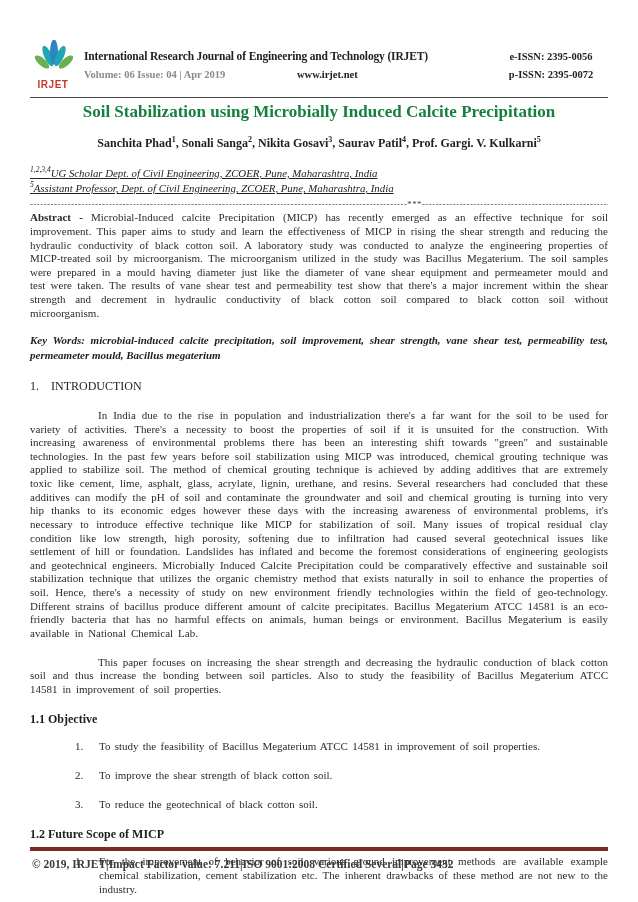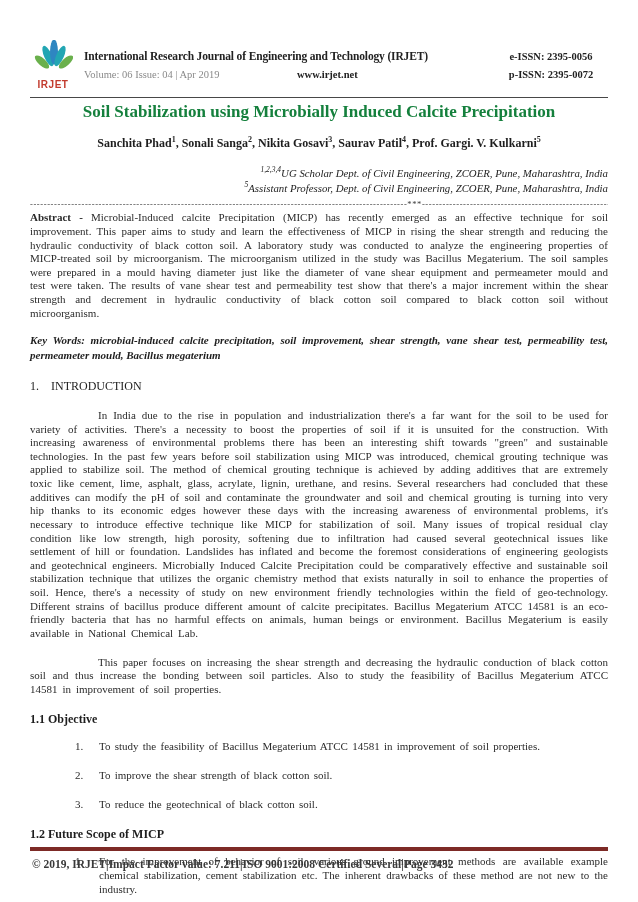--- a/index.html
+++ b/index.html
@@ -29,37 +29,37 @@
     font-size: 10px; font-weight: bold; letter-spacing: 0.5px;
     color: #c23b2e; margin-top: -3px;
   }
   .header-mid { flex: 1 1 auto; min-width: 0; }
   .journal-title {
     font-size: 11.5px; font-weight: bold; color: #222;
     white-space: nowrap; letter-spacing: -0.15px;
     margin-bottom: 7px;
   }
   .header-row2 { display: flex; align-items: baseline; }
-  .volume { font-size: 10.5px; font-weight: normal; color: #8a8a8a; width: 185px; flex: 0 0 185px; }
+  .volume { font-size: 10.5px; font-weight: bold; color: #8a8a8a; width: 185px; flex: 0 0 185px; }
   .website { font-size: 10.5px; font-weight: bold; color: #222; margin-left: 28px; }
   .header-right { flex: 0 0 118px; text-align: center; padding-left: 4px; }
   .header-right div { font-size: 10.5px; font-weight: bold; color: #222; }
   .header-right div + div { margin-top: 7px; }
 
   
   .paper-title {
     text-align: center; font-size: 17px; font-weight: bold; color: #15803d;
     margin-top: 4px;
   }
   .authors {
     text-align: center; font-size: 12px; font-weight: bold; color: #1e1e1e;
     margin-top: 13px;
   }
   .authors sup { font-size: 8px; }
-  .affiliations { text-align: right; font-style: italic; font-size: 10.8px; margin-top: 14px; line-height: 1.35; color: #222; }
+  .affiliations { text-align: left; font-style: italic; font-size: 10.8px; margin-top: 14px; line-height: 1.35; color: #222; text-decoration: underline; }
   .affiliations sup { font-size: 7.5px; font-style: italic; }
 
   .separator {
     white-space: nowrap; overflow: hidden;
     font-size: 8.5px; letter-spacing: 0.6px; color: #3a3a3a;
     margin-top: 4px;
   }
 
   
   .para {

